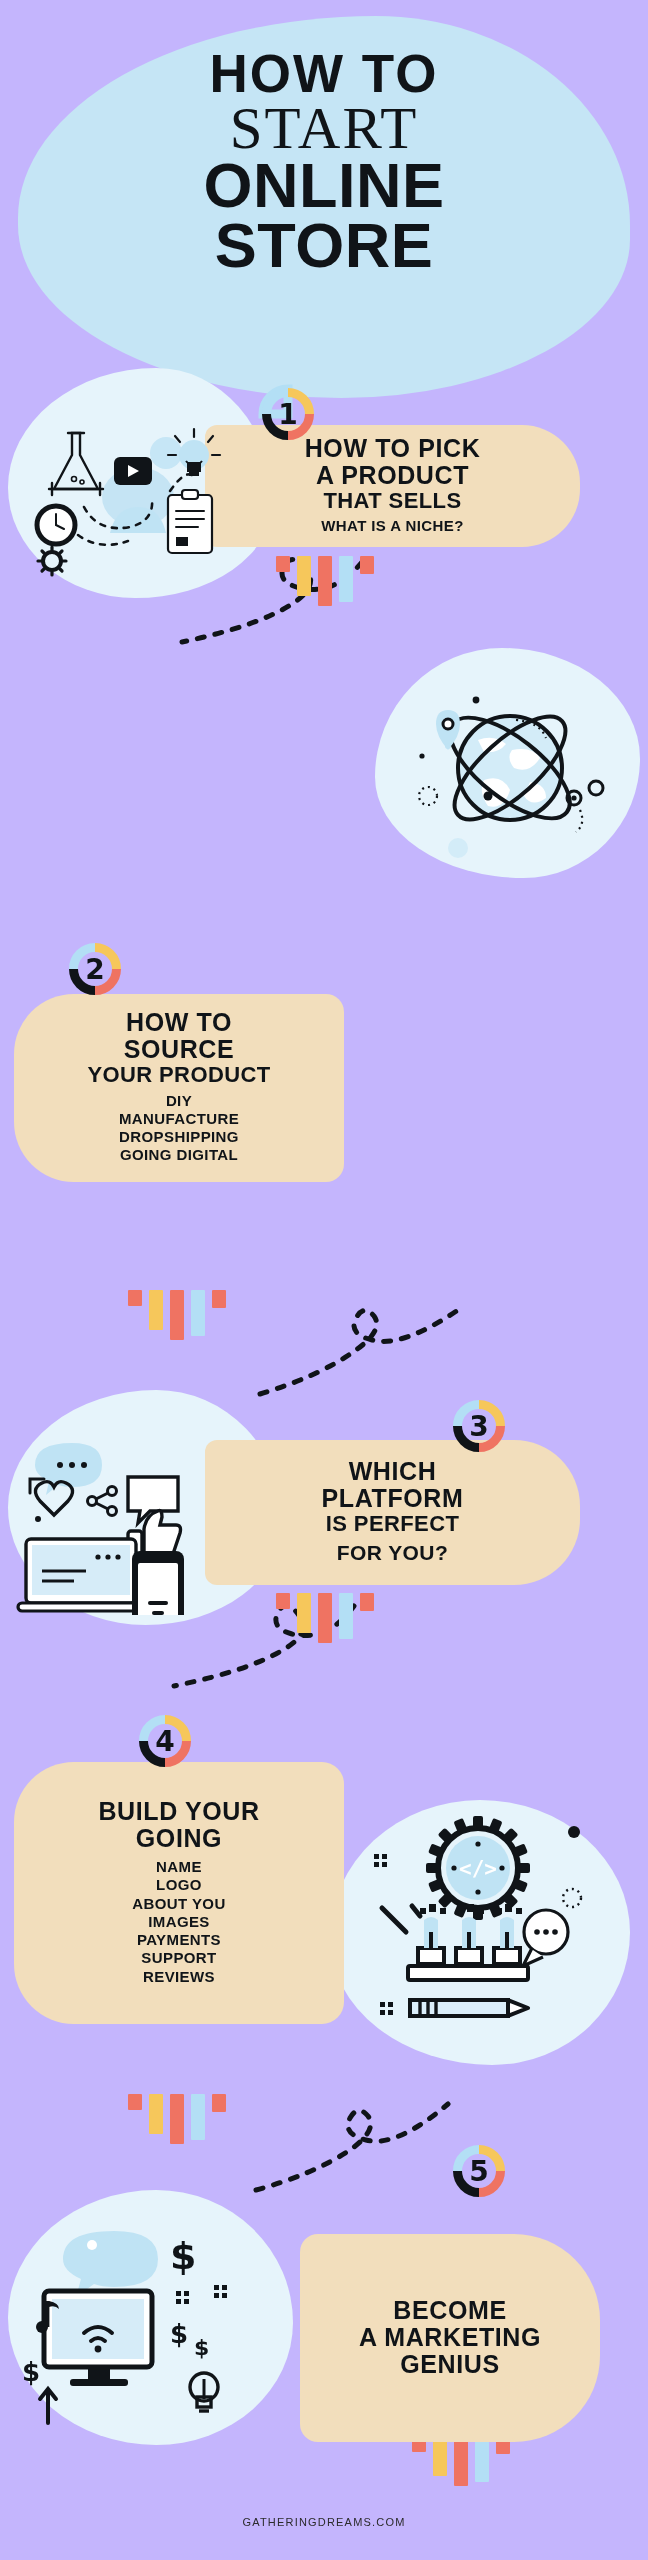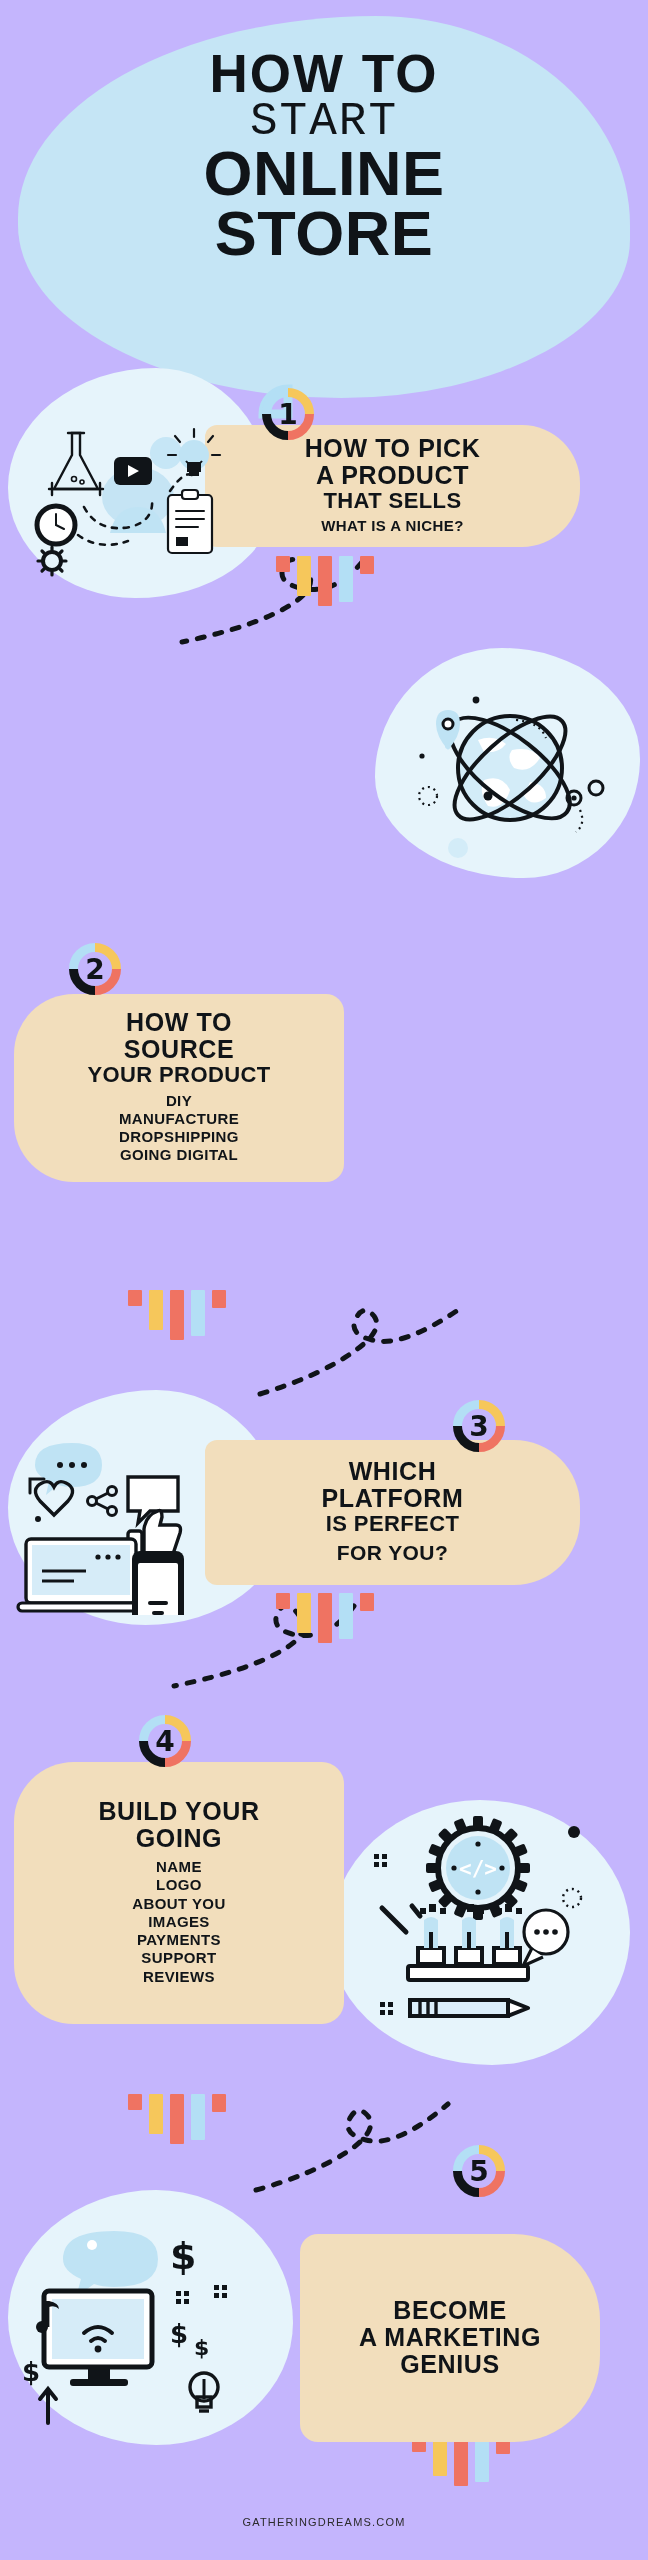--- a/index.html
+++ b/index.html
@@ -39,26 +39,26 @@
     color: #101418;
     line-height: 0.92;
   }
   .ht-l1 {
     font-size: 53px;
     font-weight: 700;
     letter-spacing: 2px;
     display: block;
   }
   .ht-l2 {
-    font-size: 46px;
+    font-size: 59px;
     font-weight: 400;
     letter-spacing: 2px;
     display: block;
     margin-top: 2px;
-    font-family: Liberation Mono, monospace;
+    font-family: Liberation Serif, serif;
     font-weight: 300;
   }
   .ht-script {
     display: block;
     font-family: "DejaVu Serif", serif;
     font-style: italic;
     font-size: 54px;
     font-weight: 400;
     margin-top: 4px;
     letter-spacing: 0px;

